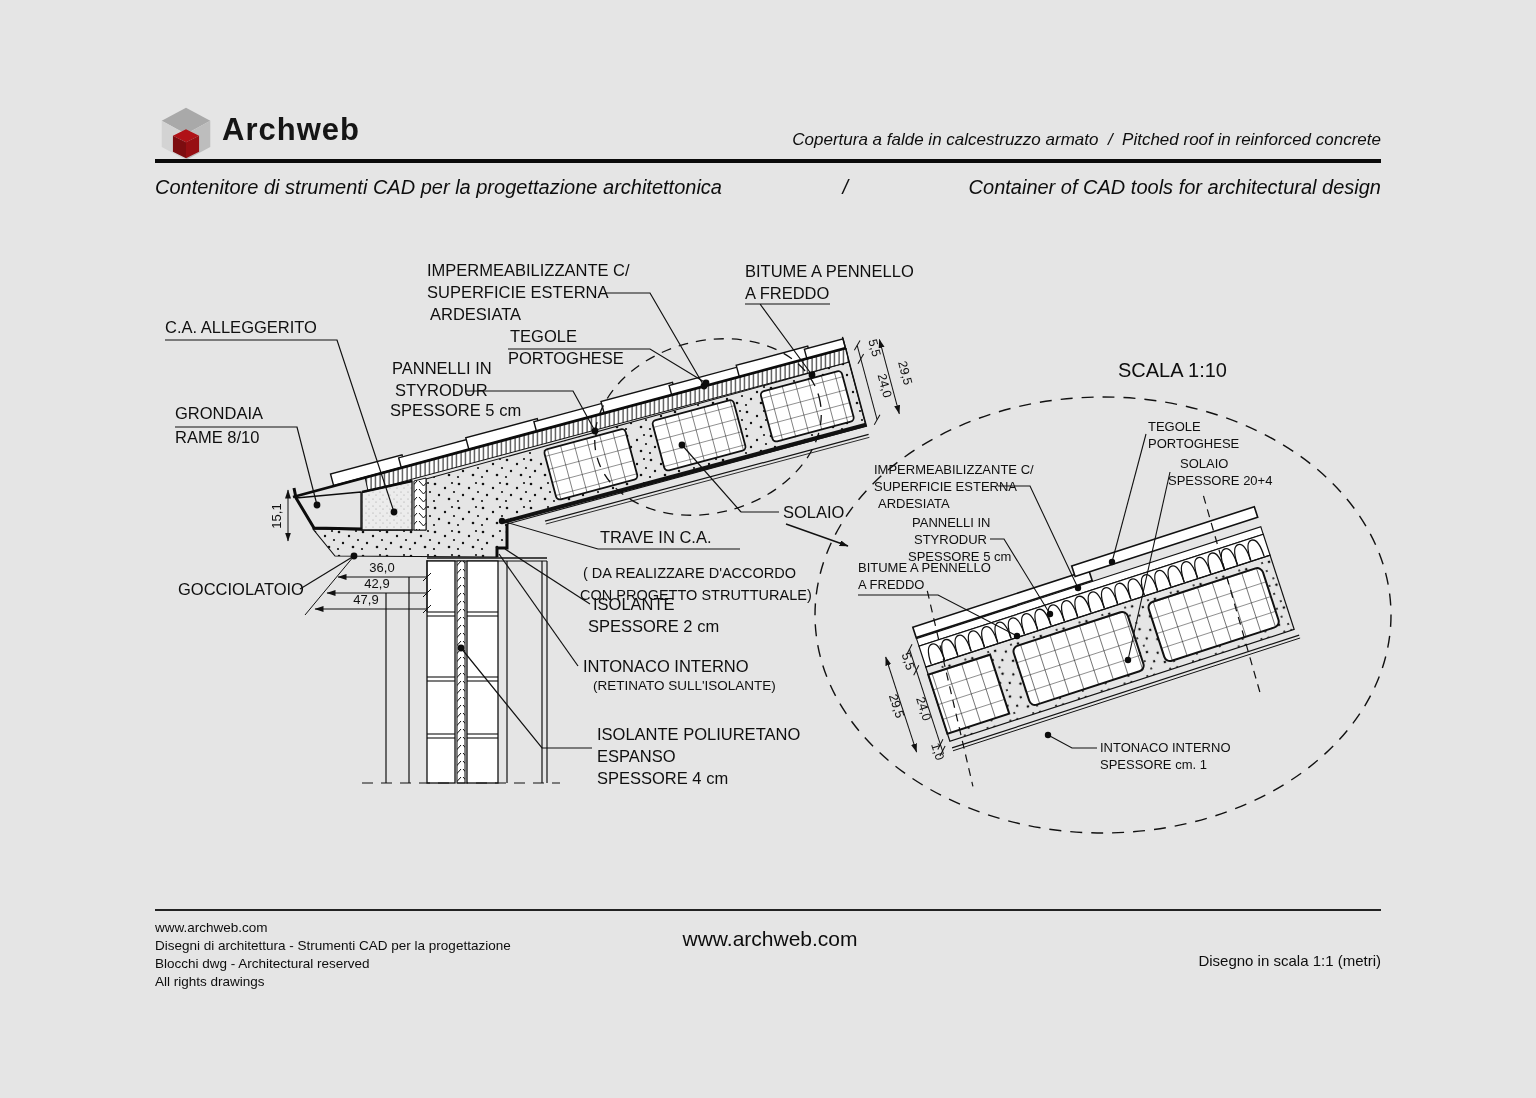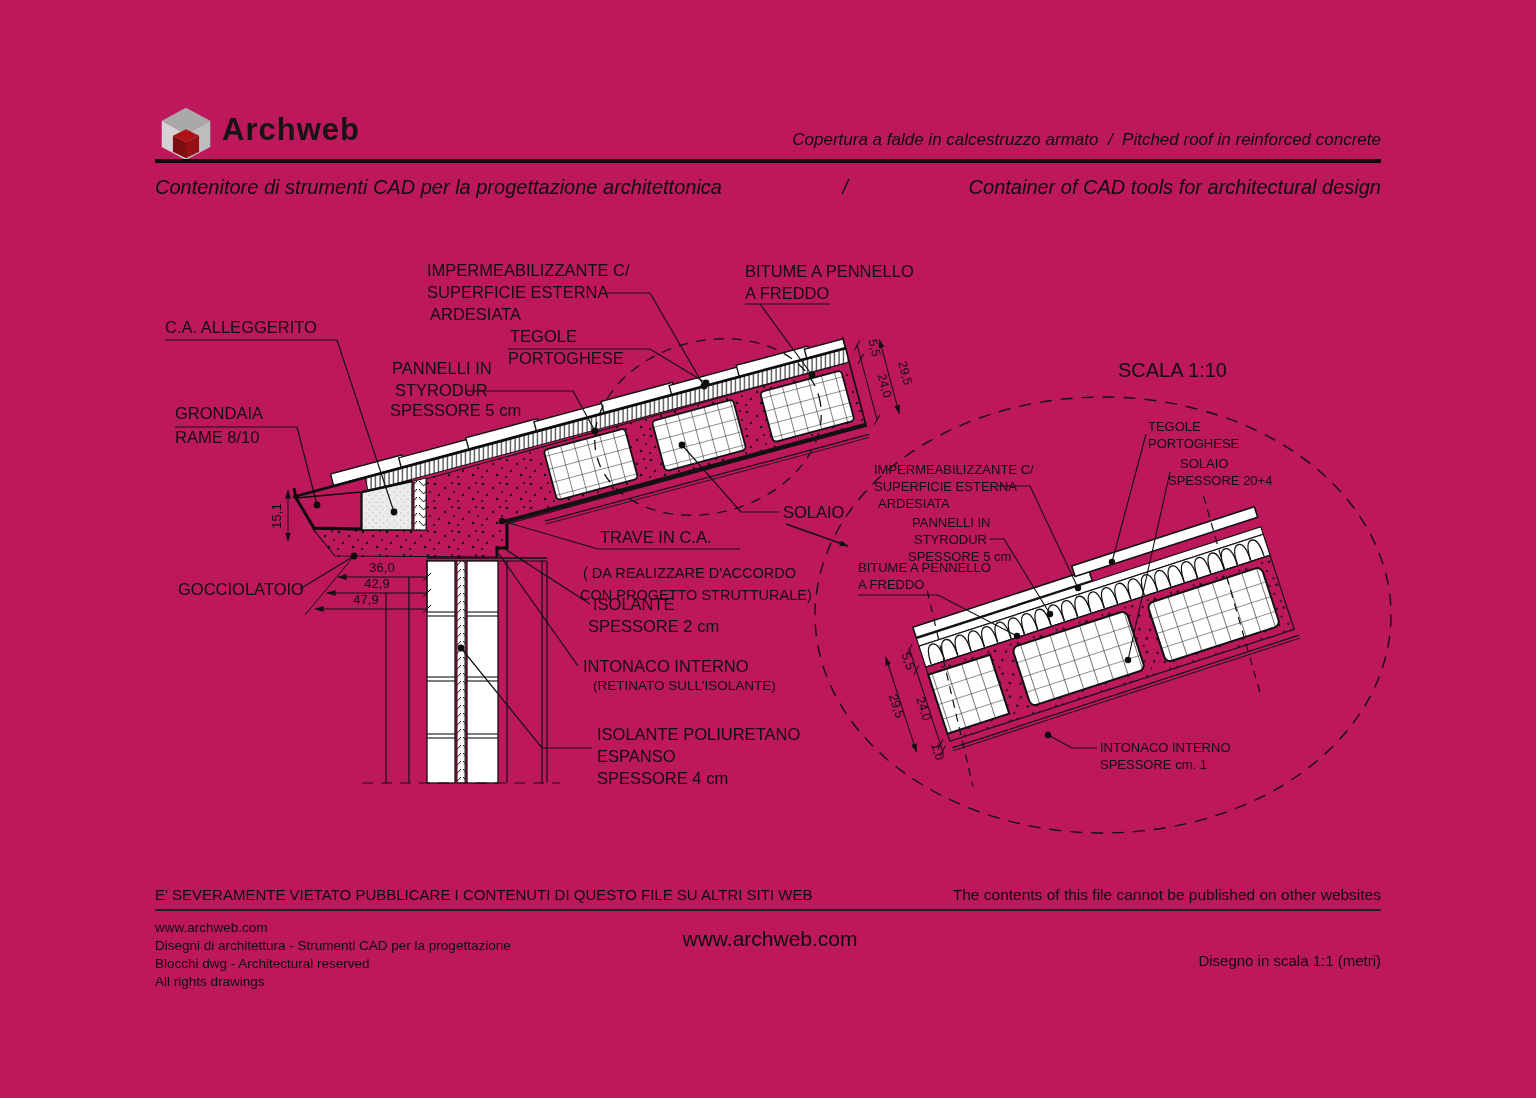--- a/index.html
+++ b/index.html
@@ -1,16 +1,16 @@
 <!DOCTYPE html>
 <html><head>
 <meta charset="utf-8">
 <style>
   html,body{margin:0;padding:0;background:#ffffff;}
-  #page{position:relative;width:1536px;height:1098px;background:#be185d;overflow:hidden;
+  #page{position:relative;width:1536px;height:1098px;background:#e5e5e5;overflow:hidden;
         font-family:"Liberation Sans", sans-serif;color:#111;}
   .abs{position:absolute;}
   
   #brand{left:222px;top:112px;font-size:31px;font-weight:600;letter-spacing:1px;color:#151515;}
   #subject{right:155px;top:130px;font-size:17px;color:#0d0d0d;white-space:nowrap;font-style:italic;}
   #rule-top{left:155px;top:159px;width:1226px;height:4px;background:#0a0a0a;}
   #tagline{left:155px;top:176px;width:1226px;display:flex;justify-content:space-between;
            font-size:20px;color:#0d0d0d;white-space:nowrap;font-style:italic;}
   
   #disc-it{left:155px;top:886px;font-size:15px;color:#0d0d0d;}
@@ -333,22 +333,20 @@
       <text class="dlbl" x="912" y="527">PANNELLI IN</text>
       <text class="dlbl" x="914" y="544">STYRODUR</text>
       <text class="dlbl" x="908" y="561">SPESSORE 5 cm</text>
       <text class="dlbl" x="858" y="572">BITUME A PENNELLO</text>
       <text class="dlbl" x="858" y="589">A FREDDO</text>
       <text class="dlbl" x="1100" y="752">INTONACO INTERNO</text>
       <text class="dlbl" x="1100" y="769">SPESSORE cm. 1</text>
     </g>
   </svg>
 
-  <div class="abs" id="disc-it">E' SEVERAMENTE VIETATO PUBBLICARE I CONTENUTI DI QUESTO FILE SU ALTRI SITI WEB</div>
-  <div class="abs" id="disc-en">The contents of this file cannot be published on other websites</div>
   <div class="abs" id="rule-bot"></div>
   <div class="abs" id="foot-left">
     <div>www.archweb.com</div>
     <div>Disegni di architettura - Strumenti CAD  per la progettazione</div>
     <div>Blocchi dwg - Architectural reserved</div>
     <div>All rights drawings</div>
   </div>
   <div class="abs" id="foot-site">www.archweb.com</div>
   <div class="abs" id="foot-scale">Disegno in scala 1:1 (metri)</div>
 

